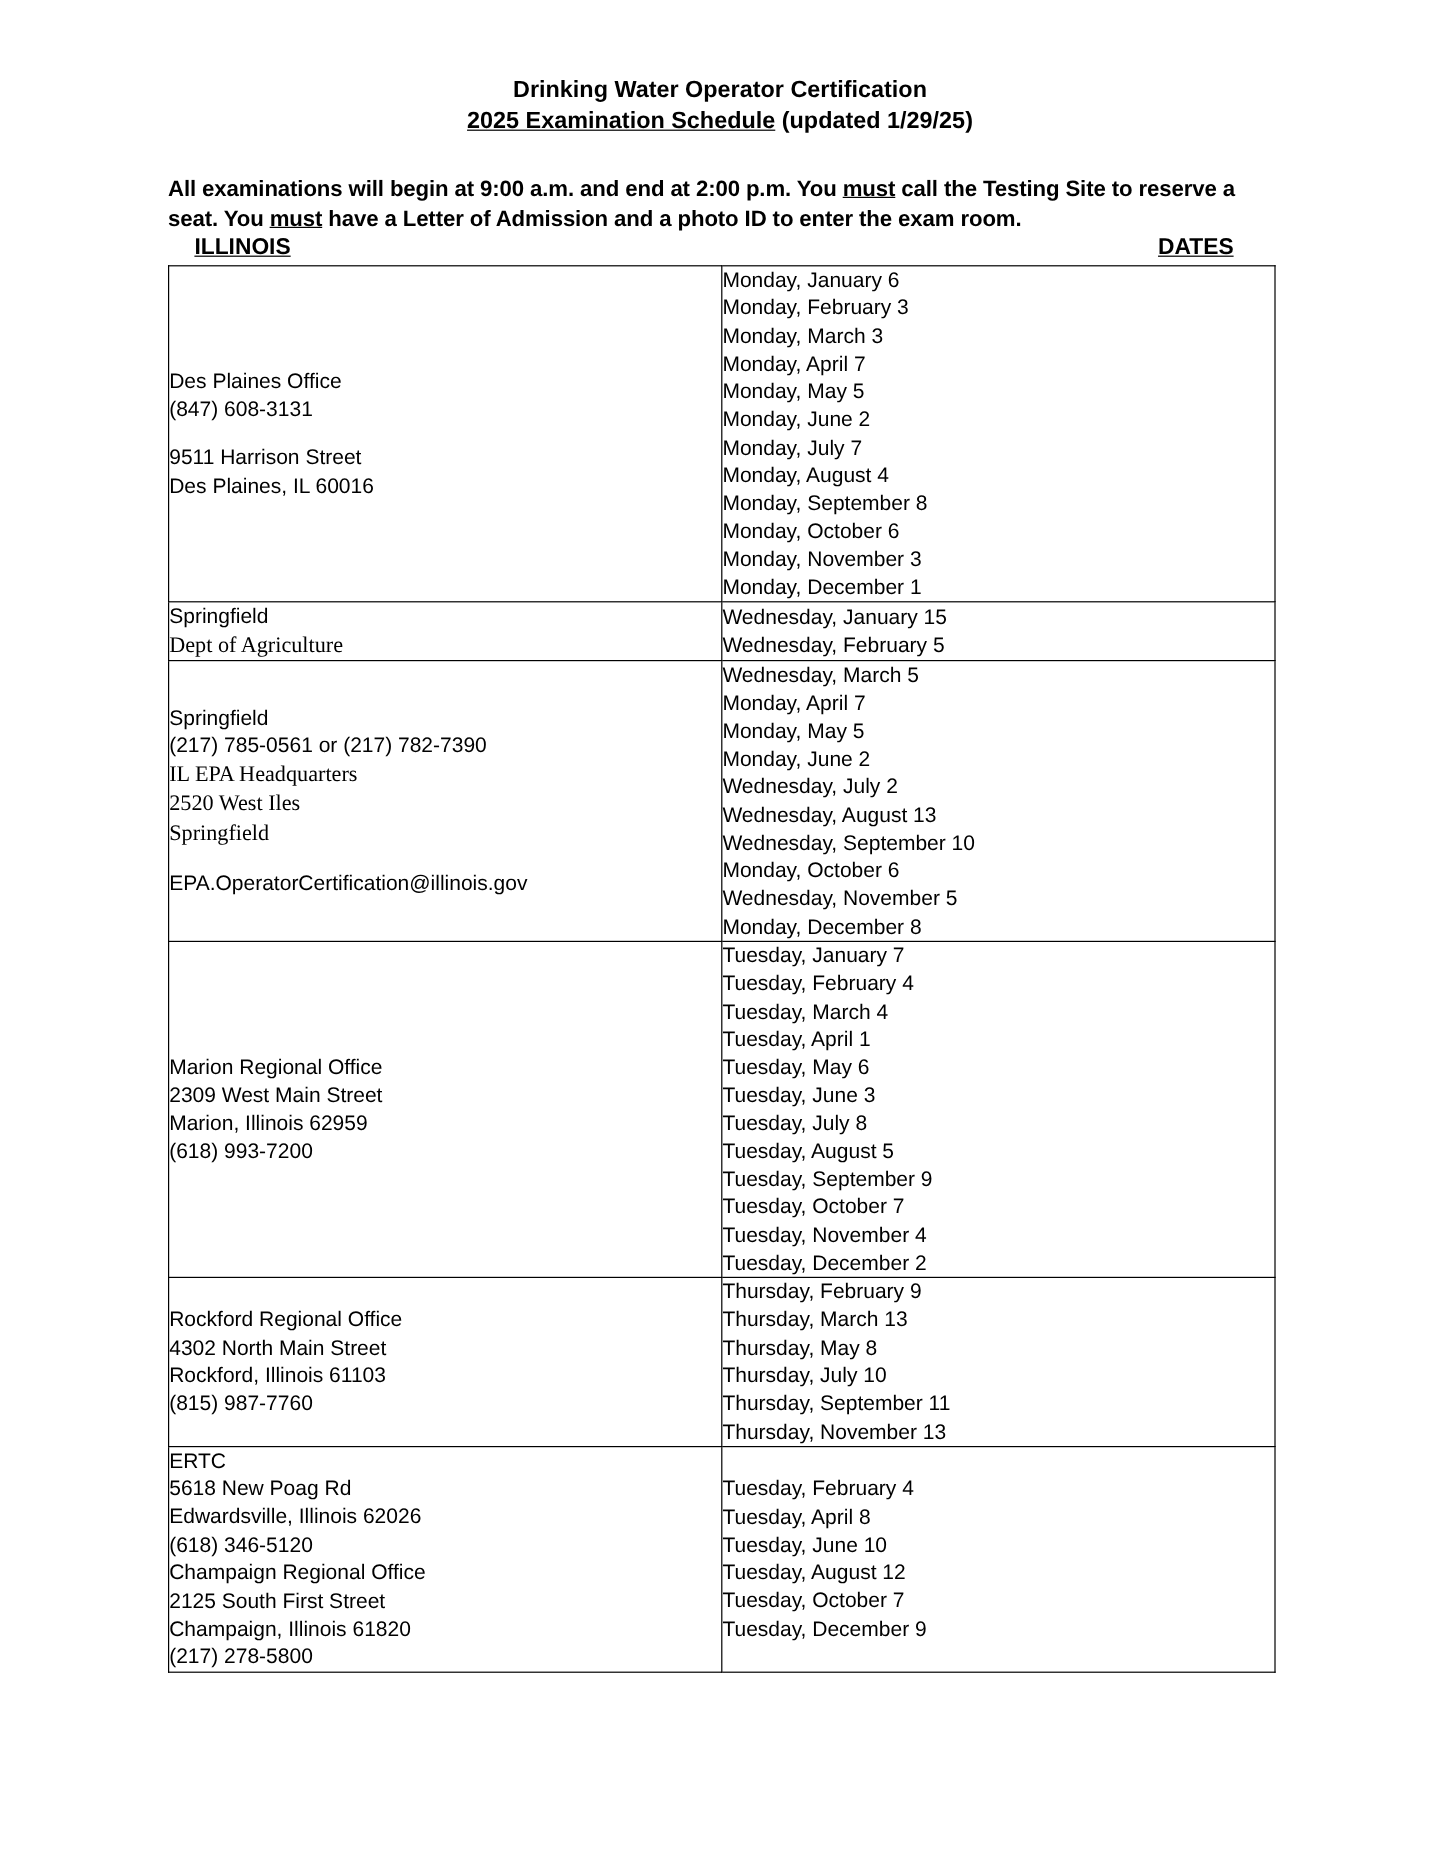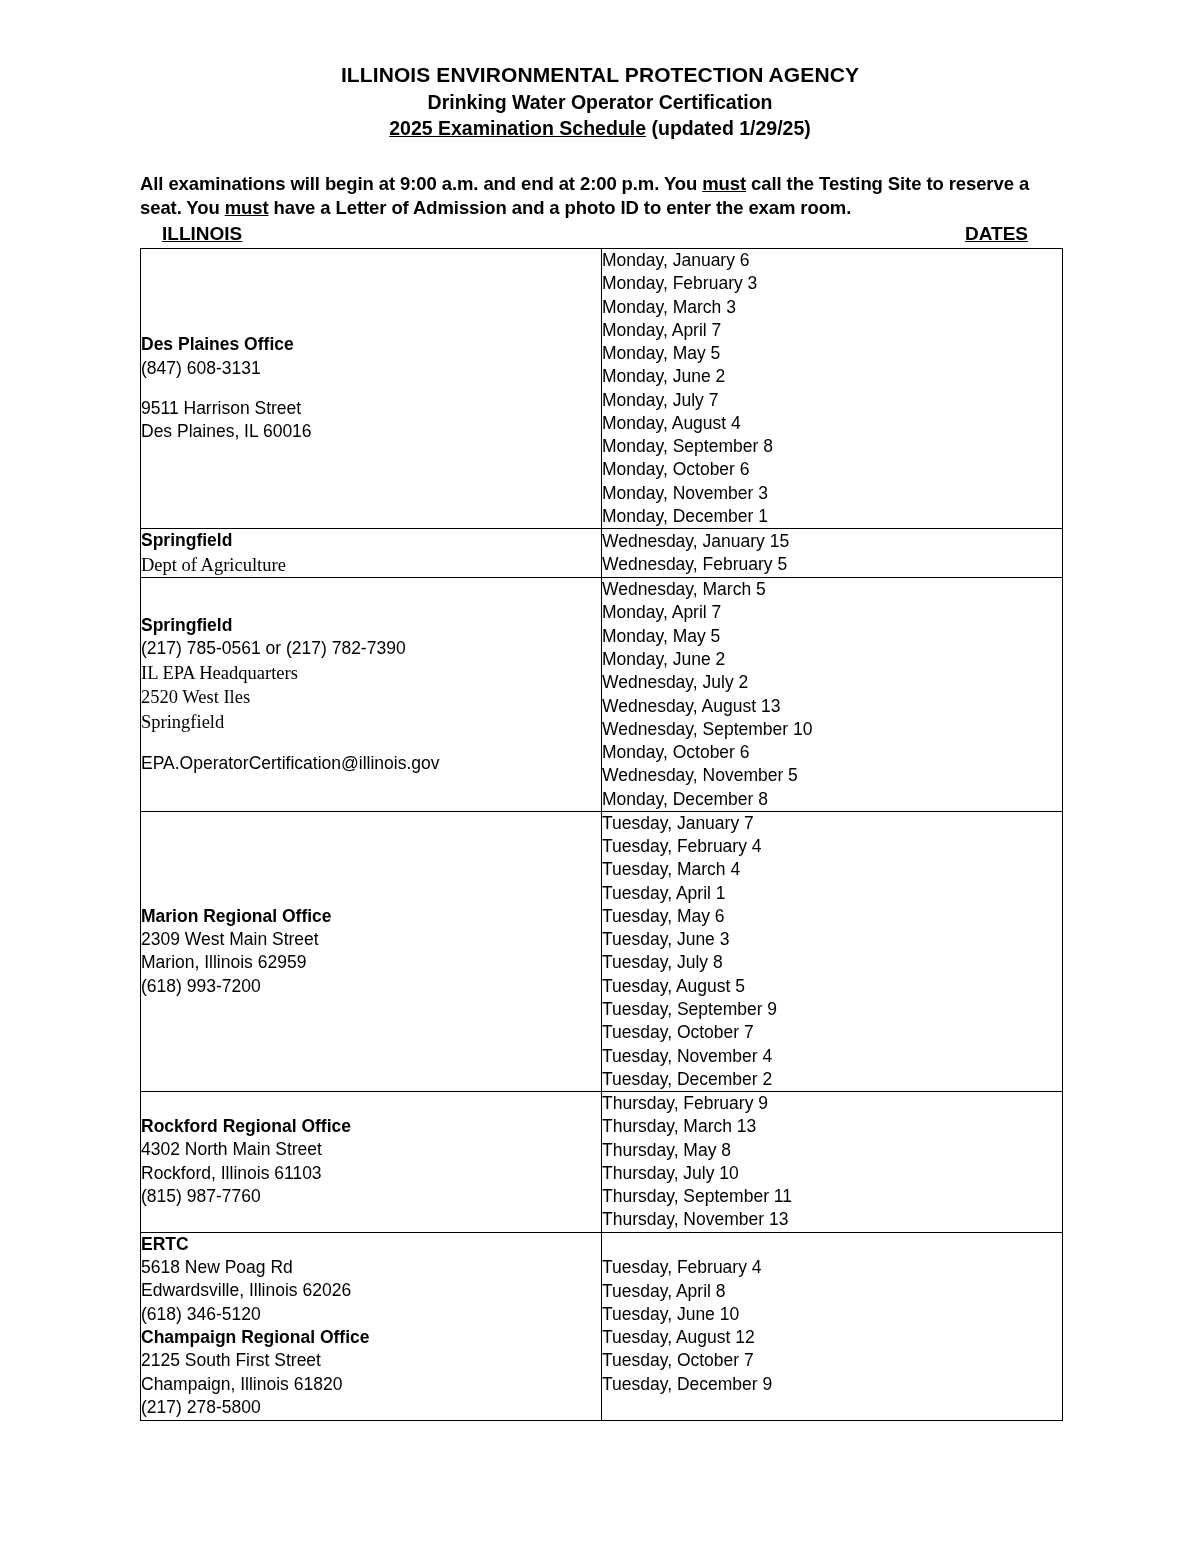--- a/index.html
+++ b/index.html
@@ -90,37 +90,36 @@
     line-height: 1.335;
   }
   td.date-cell {
     width: 460px;
     text-align: left;
     font-size: 17.5px;
     line-height: 1.33;
     padding: 4px 0 4px 0;
   }
   .loc-name {
-    font-weight: bold;
+    font-weight: normal;
   }
   .loc-serif {
     font-family: "Liberation Serif", serif;
     font-size: 18.5px;
   }
   .loc-line { display: block; }
   .spacer-line { display: block; height: 17px; }
   .date-line { display: block; }
 </style>
 </head>
 <body>
 
 <div class="page">
 
   <div class="header">
-    <div class="line1">ILLINOIS ENVIRONMENTAL PROTECTION AGENCY</div>
     <div class="line2">Drinking Water Operator Certification</div>
     <div class="line3"><span class="underline">2025 Examination Schedule</span><span> (updated 1/29/25)</span></div>
   </div>
 
   <div class="intro">
     <span>All examinations will begin at 9:00 a.m. and end at 2:00 p.m.  You </span><u>must</u><span> call the Testing Site to reserve a seat.  You </span><u>must</u><span> have a Letter of Admission and a photo ID to enter the exam room.</span>
   </div>
 
   <div class="colheads">
     <div class="loc"><span>ILLINOIS</span></div>

